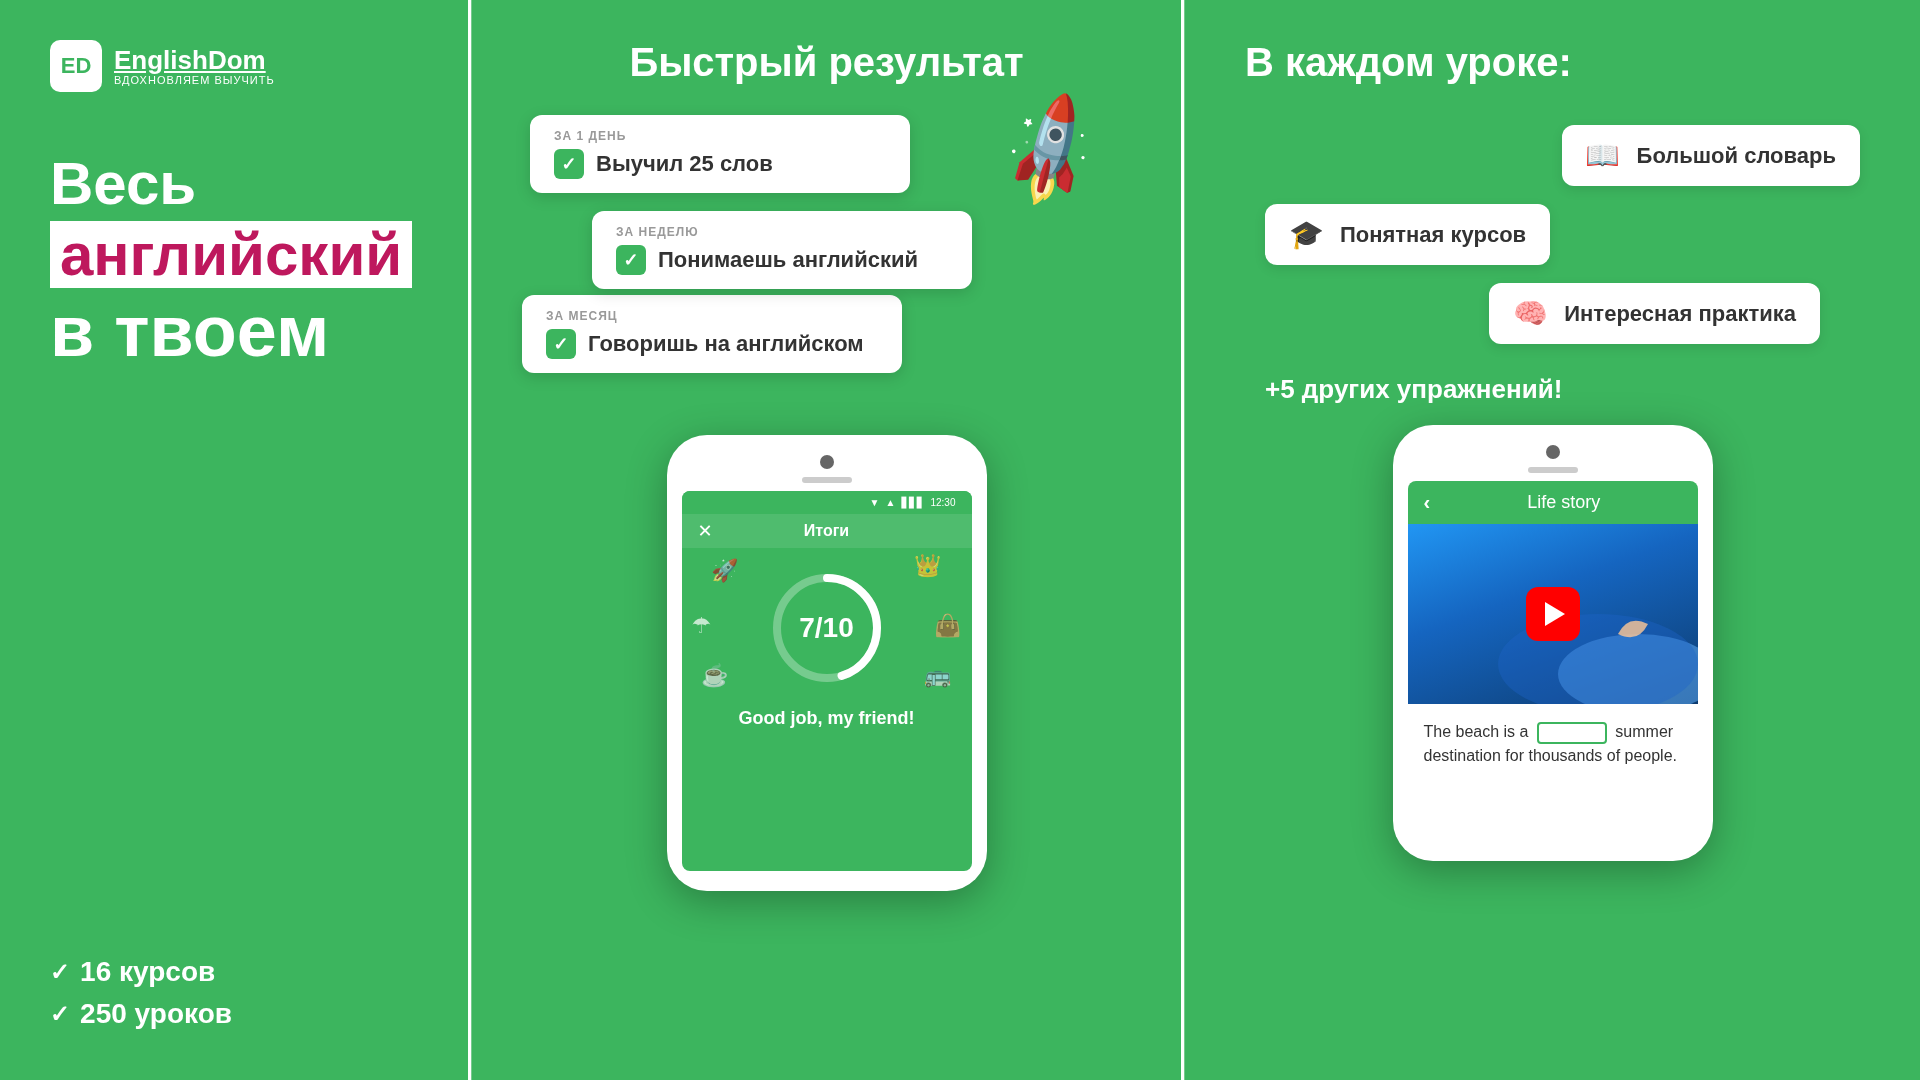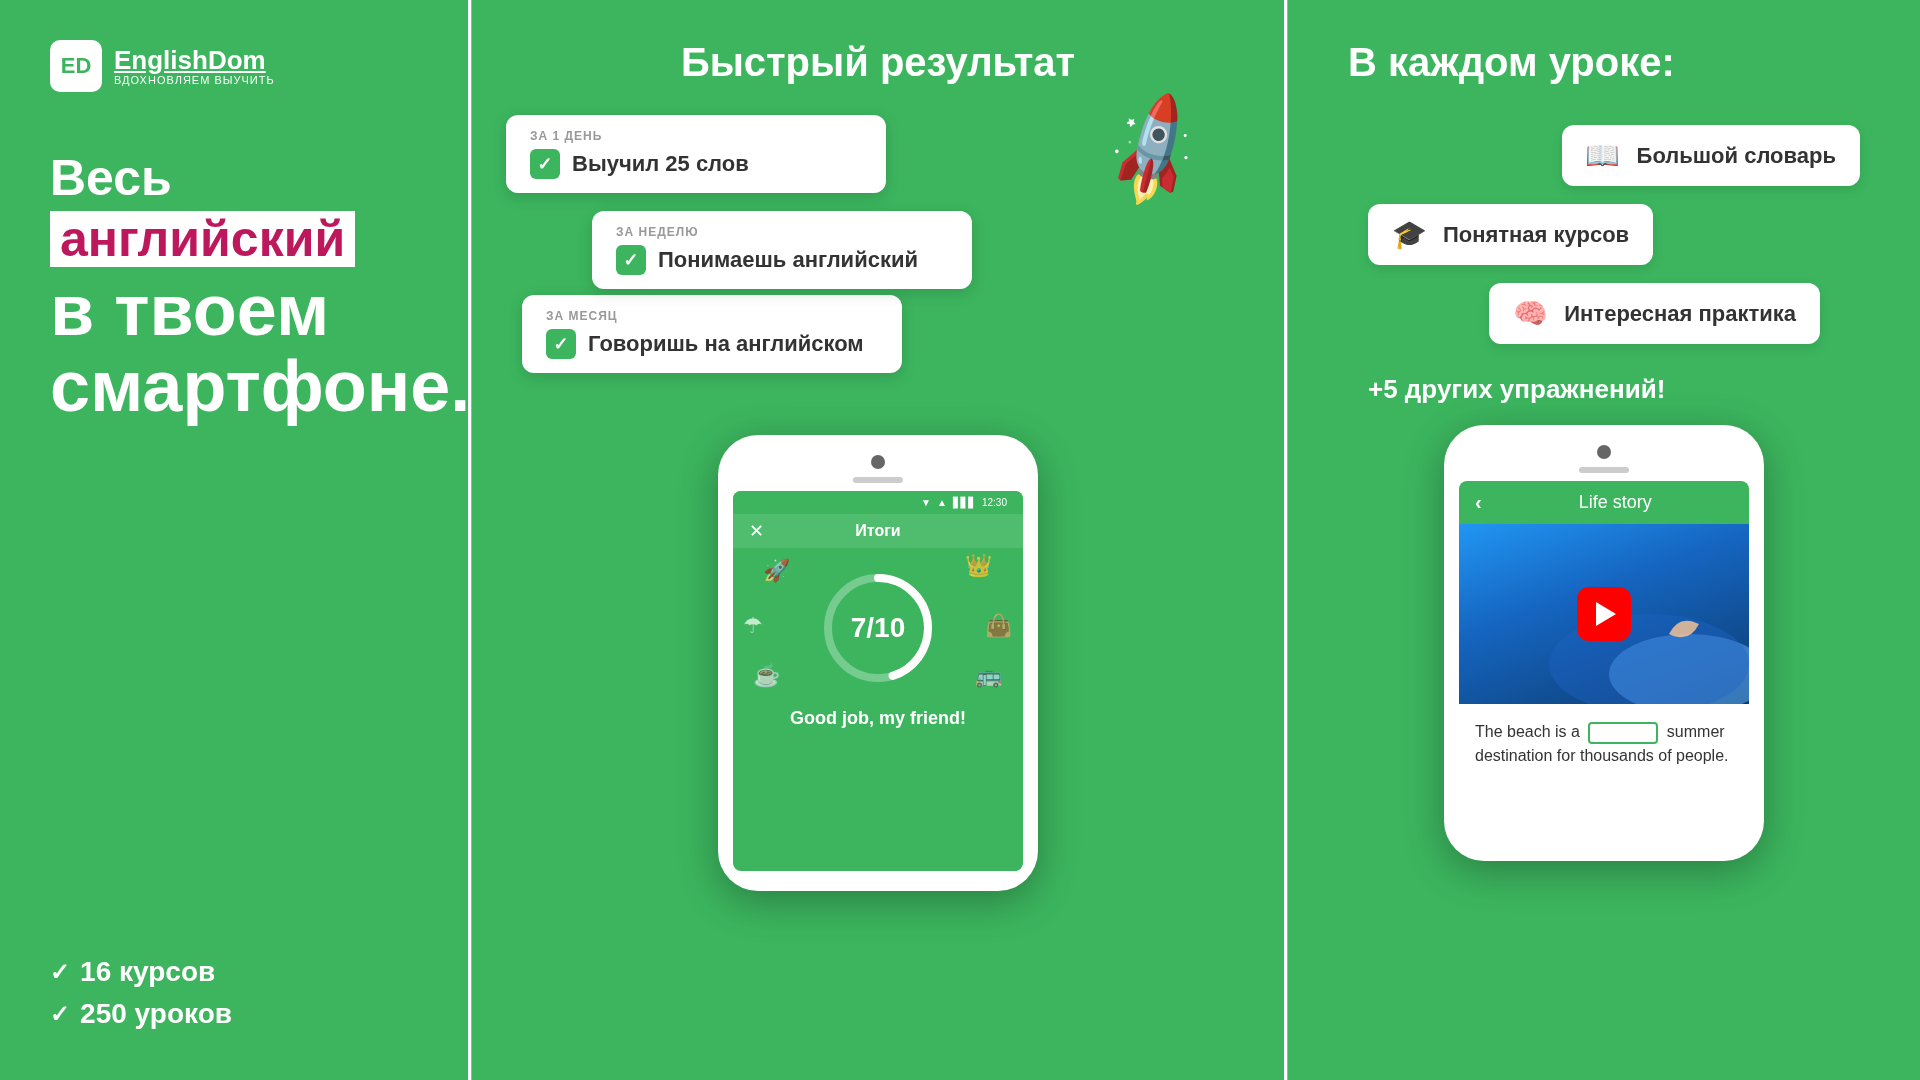--- a/index.html
+++ b/index.html
@@ -60,21 +60,21 @@
       color: white;
       letter-spacing: 1px;
       text-transform: uppercase;
     }
 
     .hero-text {
       flex: 1;
     }
 
     .hero-line1 {
-      font-size: 50px;
+      font-size: 60px;
       font-weight: bold;
       color: white;
       line-height: 1.05;
     }
 
     .hero-highlight {
       background: white;
       color: #be185d;
       padding: 2px 10px;
       display: inline-block;
@@ -102,21 +102,21 @@
       align-items: center;
       gap: 10px;
     }
 
     .check-mark {
       font-size: 24px;
     }
 
     
     .middle-panel {
-      width: 813px;
+      width: 710px;
       background: #3cb55e;
       display: flex;
       flex-direction: column;
       align-items: center;
       padding: 40px 20px 0;
       position: relative;
       border-left: 1px solid rgba(255,255,255,0.3);
       flex-shrink: 0;
     }
 
@@ -168,21 +168,21 @@
       border-radius: 6px;
       display: flex;
       align-items: center;
       justify-content: center;
       color: white;
       font-size: 18px;
       font-weight: bold;
       flex-shrink: 0;
     }
 
-    .card-1 { top: 0; left: 14px; }
+    .card-1 { top: 0; left: 38px; }
     .card-2 { top: 96px; left: 100px; z-index: 2; }
     .card-3 { top: 180px; left: 30px; }
 
     .rocket-emoji {
       position: absolute;
       top: -10px;
       right: 60px;
       font-size: 80px;
       transform: rotate(-30deg);
     }
@@ -477,21 +477,20 @@
       <span class="logo-tagline">ВДОХНОВЛЯЕМ ВЫУЧИТЬ</span>
     </div>
   </div>
 
   <div class="hero-text">
     <div class="hero-line1">Весь</div>
     <div class="hero-line1">
       <span class="hero-highlight">английский</span>
     </div>
     <div class="hero-line3">в твоем</div>
-    <div class="hero-line4">смартфоне.</div>
   </div>
 
   <div class="stats">
     <div class="stat-item">
       <span class="check-mark">✓</span>
       <span>16 курсов</span>
     </div>
     <div class="stat-item">
       <span class="check-mark">✓</span>
       <span>250 уроков</span>

